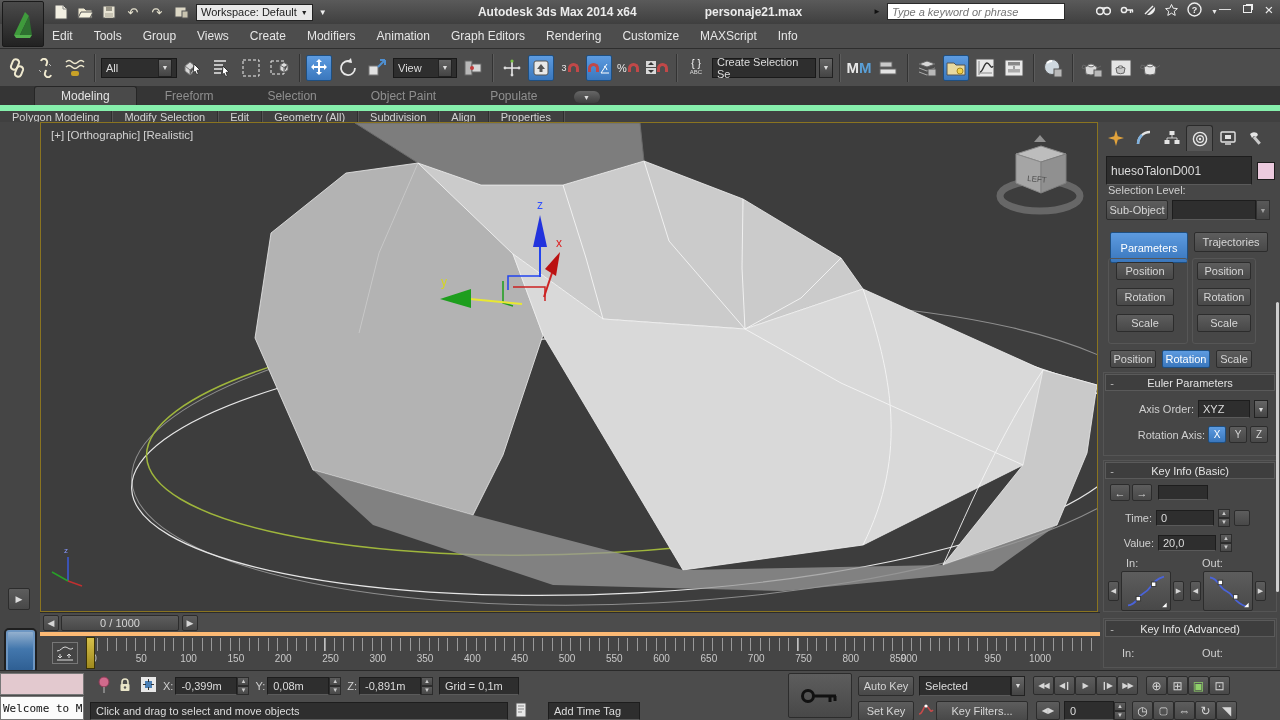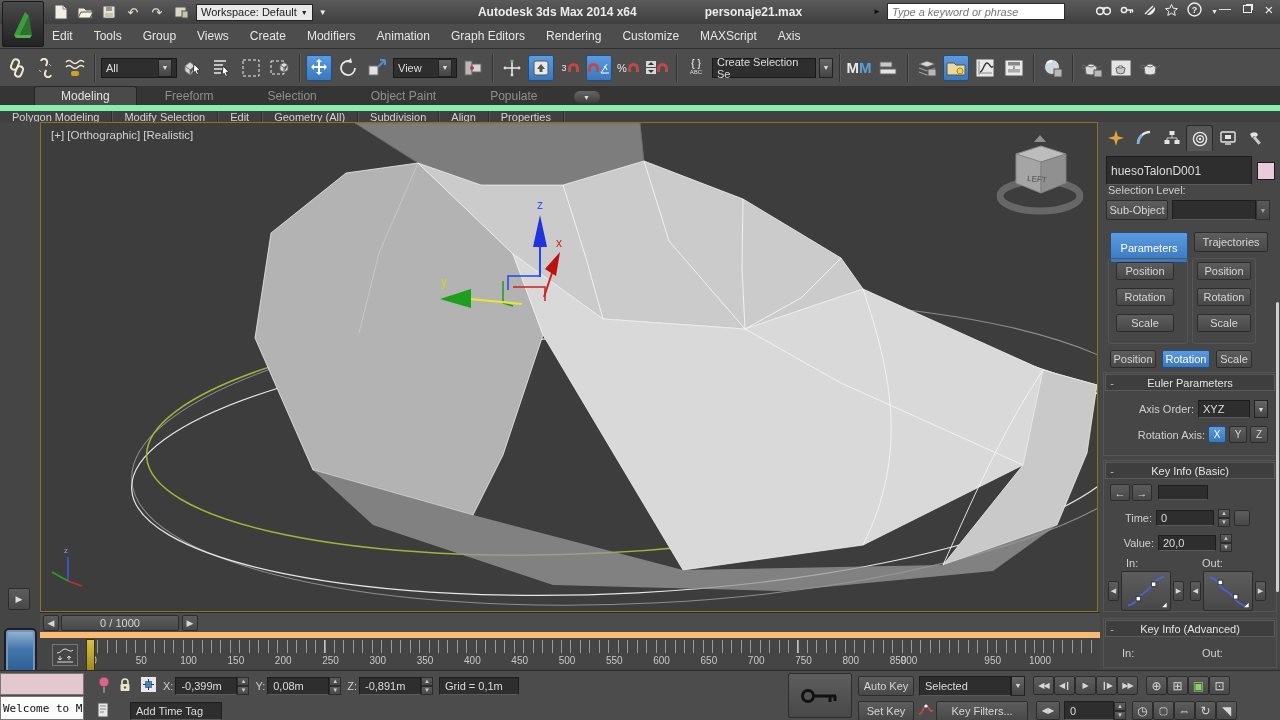--- a/index.html
+++ b/index.html
@@ -90,21 +90,21 @@
   .rhead .rtitle { flex:1; text-align:center; padding-right:12px; }
   .axisbtn { width:18px; height:17px; font-size:10px; }
   .tangent-curve { width:50px; height:40px; }
   .scrollthumb { position:absolute; right:1px; top:180px; width:3px; height:290px; background:#cfcfcf; border-radius:2px; }
 
   
   .timeslider { position:absolute; left:40px; top:612px; width:1060px; height:20px; background:#4c4c4c;
                 border-top:1px solid #2b2b2b; display:flex; align-items:center; }
   .ts-btn { width:16px; height:16px; margin-left:3px; font-size:9px; }
   .ts-display { width:118px; height:16px; margin-left:2px; display:flex; align-items:center; justify-content:center; font-size:11px; }
-  .trackbar { position:absolute; left:40px; top:632px; width:1060px; height:38px; background:#454545; border-top:6px solid #fdba74; }
+  .trackbar { position:absolute; left:40px; top:632px; width:1060px; height:38px; background:#454545; border-top:4px solid #fdba74; }
   .mini-curve { position:absolute; left:12px; top:6px; width:26px; height:22px; border:1px solid #777; color:#ddd;
                 font-size:9px; display:flex; flex-direction:column; align-items:center; justify-content:center; line-height:8px; }
   .ruler { position:absolute; left:48px; top:0; width:1008px; height:38px; }
   .ruler::before { content:""; position:absolute; left:0; top:2px; width:100%; height:13px;
     background:repeating-linear-gradient(90deg,#9a9a9a 0 1px,transparent 1px 9.46px),
                repeating-linear-gradient(90deg,#c0c0c0 0 1px,transparent 1px 47.3px); }
   .rlabel { position:absolute; top:17px; transform:translateX(-50%); color:#c9c9c9; font-size:10px; }
   .tslider-handle { position:absolute; left:46px; top:1px; width:9px; height:32px; background:linear-gradient(#d6c04a,#a08a1e);
                     border:1px solid #3c3306; }
 
@@ -221,21 +221,21 @@
   <span>Tools</span>
   <span>Group</span>
   <span>Views</span>
   <span>Create</span>
   <span>Modifiers</span>
   <span>Animation</span>
   <span>Graph Editors</span>
   <span>Rendering</span>
   <span>Customize</span>
   <span>MAXScript</span>
-  <span>Axis</span>
+  <span>Info</span>
 </div>
 
 <div class="toolbar">
   <span class="ticon">
     <svg width="18" height="20" viewBox="0 0 18 20">
         <path d="M5 3 a3.2 3.2 0 0 1 6 2 l-2 5 a3.2 3.2 0 0 1 -6 -2 z" fill="none" stroke="#efe9cf" stroke-width="2"></path>
         <path d="M9 10 a3.2 3.2 0 0 1 6 2 l-2 5 a3.2 3.2 0 0 1 -6 -2 z" fill="none" stroke="#efe9cf" stroke-width="2"></path>
       </svg>
   </span>
   <span class="ticon">
@@ -761,20 +761,21 @@
     <span class="coordlab">Z:</span>
     <span class="sunken status-field" style="width:62px">-0,891m</span>
     <span class="spin">
         <span>▲</span>
         <span>▼</span>
       </span>
     <span class="sunken status-field" style="width:80px;margin-left:6px">Grid = 0,1m</span>
   </div>
 
   <div class="sb-row" style="top:27px;padding-left:90px">
+    <span class="sunken status-field" style="width:418px">Click and drag to select and move objects</span>
     <span style="margin-left:6px">
       <svg width="14" height="16" viewBox="0 0 14 16">
           <rect x="2" y="1" width="10" height="14" fill="#e8e8e8" stroke="#555"></rect>
           <path d="M4 4 h6 M4 7 h6 M4 10 h4" stroke="#888"></path>
         </svg>
     </span>
     <span class="sunken status-field" style="width:92px;margin-left:20px">Add Time Tag</span>
   </div>
 
   <span class="btn keybtn">

